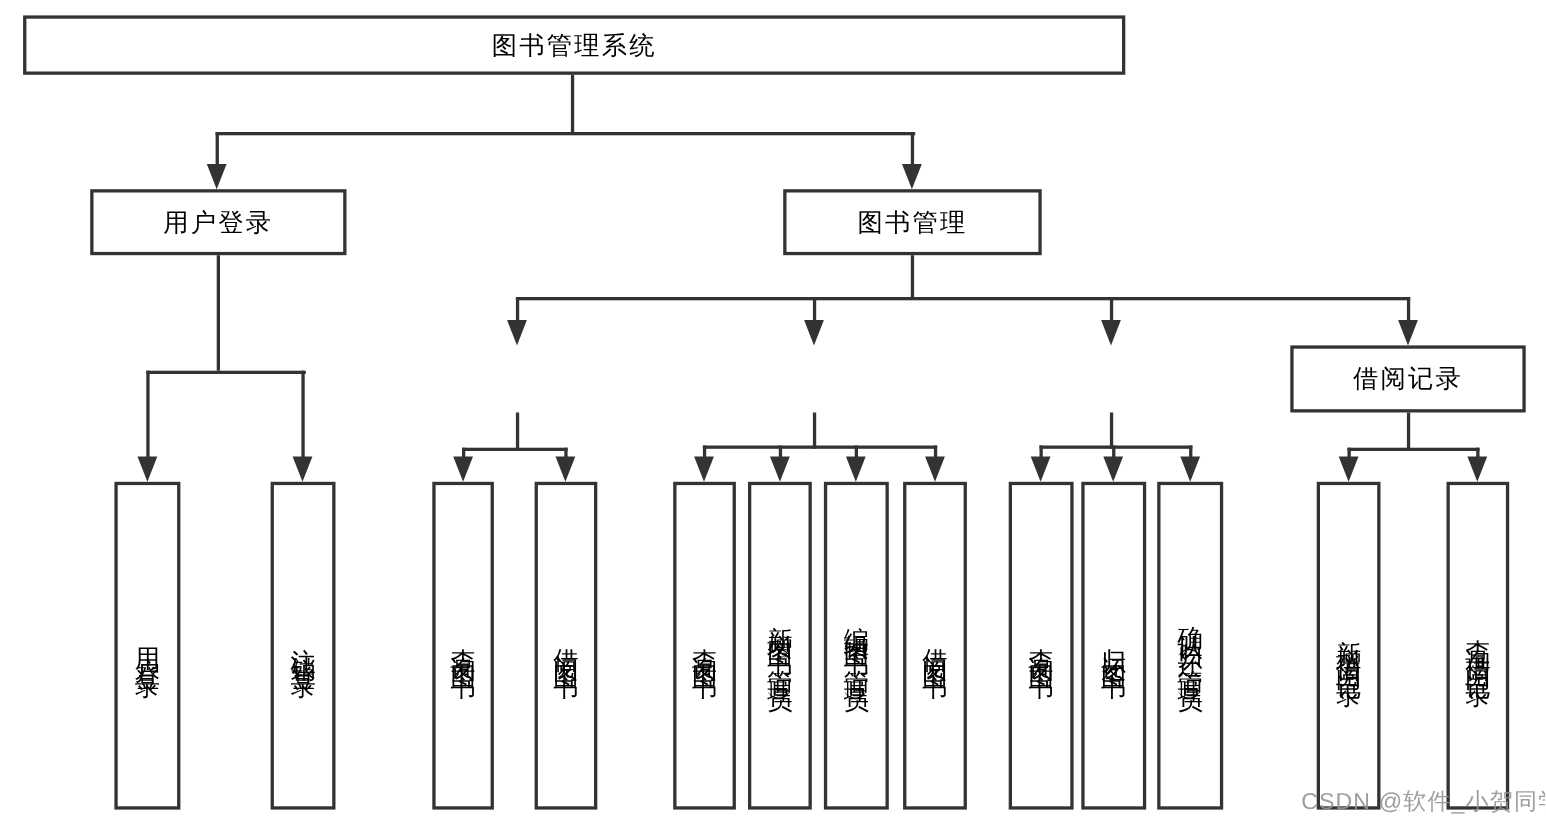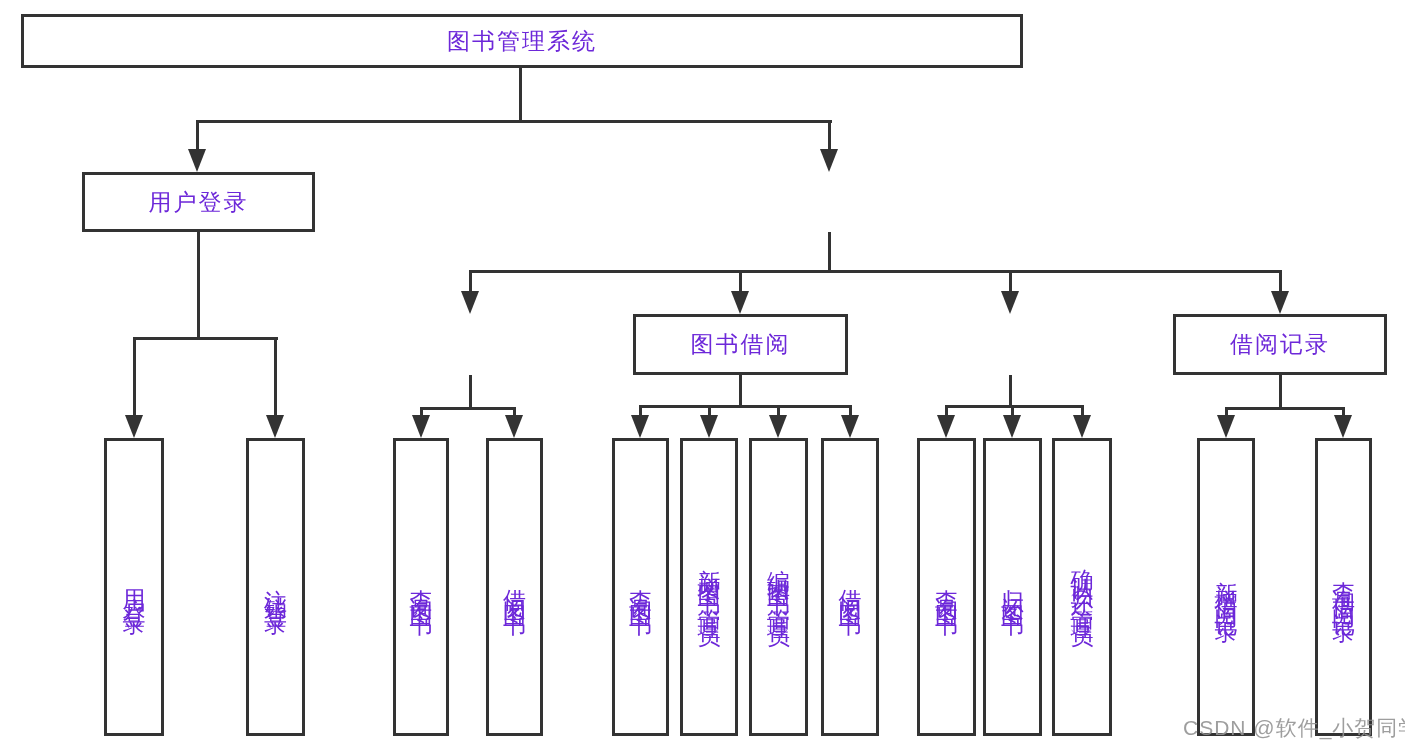--- a/index.html
+++ b/index.html
@@ -1,21 +1,21 @@
 <!DOCTYPE html>
 <html><head>
 <meta charset="utf-8">
 <style>
   html,body{margin:0;padding:0;background:#ffffff;}
   body{font-family:"Liberation Sans","DejaVu Sans",sans-serif;}
   #stage{position:relative;width:1405px;height:747px;background:#ffffff;overflow:hidden;}
 
   
   .bx{position:absolute;box-sizing:border-box;border:3px solid #333333;background:#ffffff;
-      display:flex;align-items:center;justify-content:center;color:#6d28d9;}
+      display:flex;align-items:center;justify-content:center;color:#000000;}
   .hlabel{font-size:23px;letter-spacing:2px;white-space:nowrap;}
   .vt{writing-mode:vertical-rl;text-orientation:mixed;font-size:23px;letter-spacing:8px;
       line-height:1;white-space:nowrap;}
 
   
   .ln{position:absolute;background:#333333;}
 
   
   .ar{position:absolute;width:0;height:0;border-left:9px solid transparent;
       border-right:9px solid transparent;border-top:23px solid #333333;}
@@ -29,24 +29,24 @@
 
 <div id="stage">
 
   <div class="bx" style="left:21px;top:14px;width:1002px;height:54px;">
     <span class="hlabel">图书管理系统</span>
   </div>
 
   <div class="bx" style="left:82px;top:172px;width:233px;height:60px;">
     <span class="hlabel">用户登录</span>
   </div>
+  <div class="bx" style="left:712px;top:172px;width:235px;height:60px;">
+    <span class="hlabel">图书管理</span>
+  </div>
 
-  <div class="bx" style="left:633px;top:314px;width:215px;height:61px;">
-    <span class="hlabel">图书借阅</span>
-  </div>
   <div class="bx" style="left:1173px;top:314px;width:214px;height:61px;">
     <span class="hlabel">借阅记录</span>
   </div>
 
   <div class="bx" style="left:104px;top:438px;width:60px;height:298px;">
     <span class="vt">用户登录</span>
   </div>
   <div class="bx" style="left:246px;top:438px;width:59px;height:298px;">
     <span class="vt">注销登录</span>
   </div>

